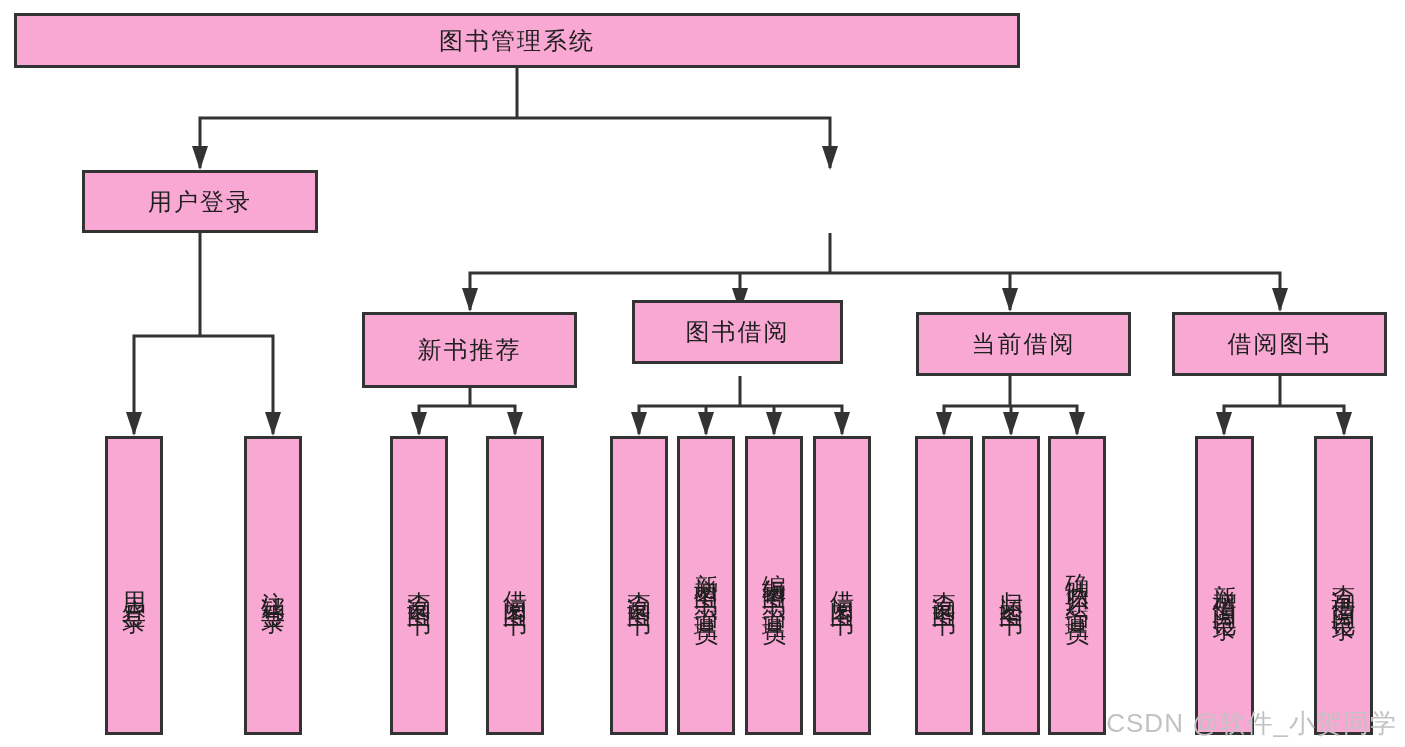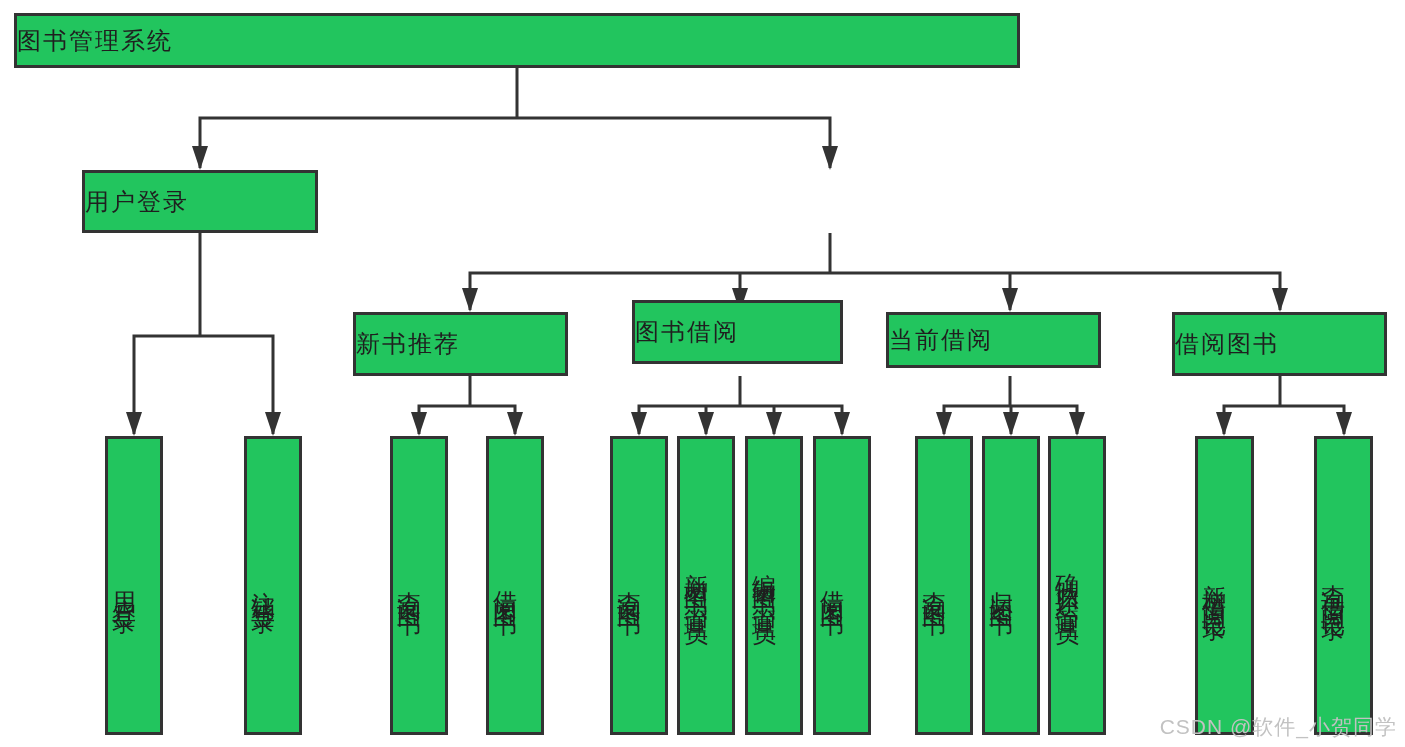--- a/index.html
+++ b/index.html
@@ -14,42 +14,43 @@
   .connectors {
     position: absolute;
     left: 0; top: 0;
     width: 1405px; height: 747px;
     z-index: 1;
   }
   .node {
     position: absolute;
     box-sizing: border-box;
     border: 3px solid #333333;
-    background: #22c55e;
+    background: #f9a8d4;
     display: flex;
     align-items: center;
+    justify-content: center;
     color: #1f1f1f;
     font-size: 24px;
     letter-spacing: 2px;
     z-index: 2;
     white-space: nowrap;
   }
   .vnode { z-index: 2; }
   .vnode .vtext {
     writing-mode: vertical-rl;
     text-orientation: mixed;
     letter-spacing: 7px;
     font-size: 24px;
     white-space: nowrap;
   }
   .watermark {
     position: absolute;
     right: 8px;
     bottom: 6px;
-    font-size: 21px;
+    font-size: 26px;
     letter-spacing: 1px;
     color: #c2c2c2;
     z-index: 3;
     white-space: nowrap;
   }
 </style>
 </head>
 <body>
 
 <div class="stage">
@@ -113,27 +114,27 @@
   </svg>
 
   <div class="node" style="left:14px;top:13px;width:1006px;height:55px">
     <span>图书管理系统</span>
   </div>
 
   <div class="node" style="left:82px;top:170px;width:236px;height:63px">
     <span>用户登录</span>
   </div>
 
-  <div class="node" style="left:353px;top:312px;width:215px;height:64px">
+  <div class="node" style="left:362px;top:312px;width:215px;height:76px">
     <span>新书推荐</span>
   </div>
   <div class="node" style="left:632px;top:300px;width:211px;height:64px">
     <span>图书借阅</span>
   </div>
-  <div class="node" style="left:886px;top:312px;width:215px;height:56px">
+  <div class="node" style="left:916px;top:312px;width:215px;height:64px">
     <span>当前借阅</span>
   </div>
   <div class="node" style="left:1172px;top:312px;width:215px;height:64px">
     <span>借阅图书</span>
   </div>
 
   <div class="node vnode" style="left:105px;top:436px;width:58px;height:299px">
     <span class="vtext">用户登录</span>
   </div>
   <div class="node vnode" style="left:244px;top:436px;width:58px;height:299px">

